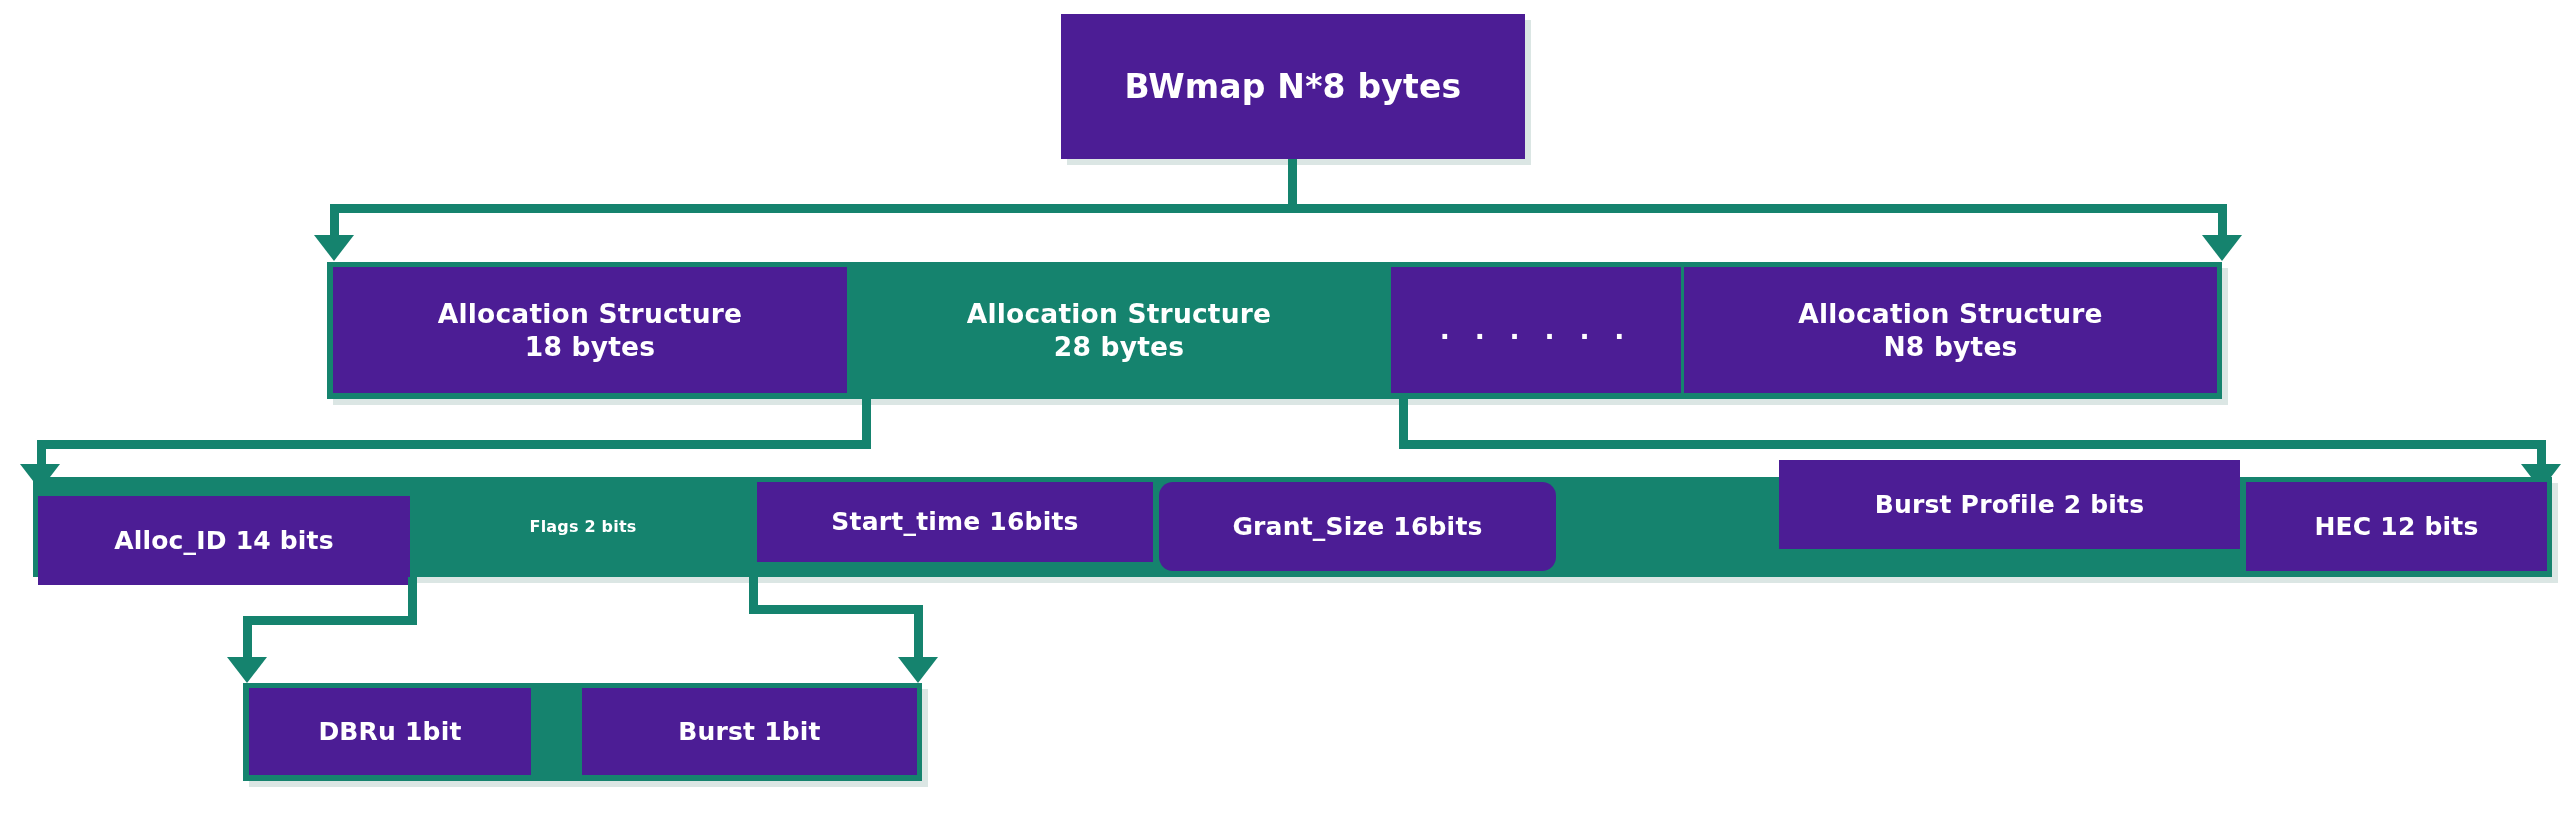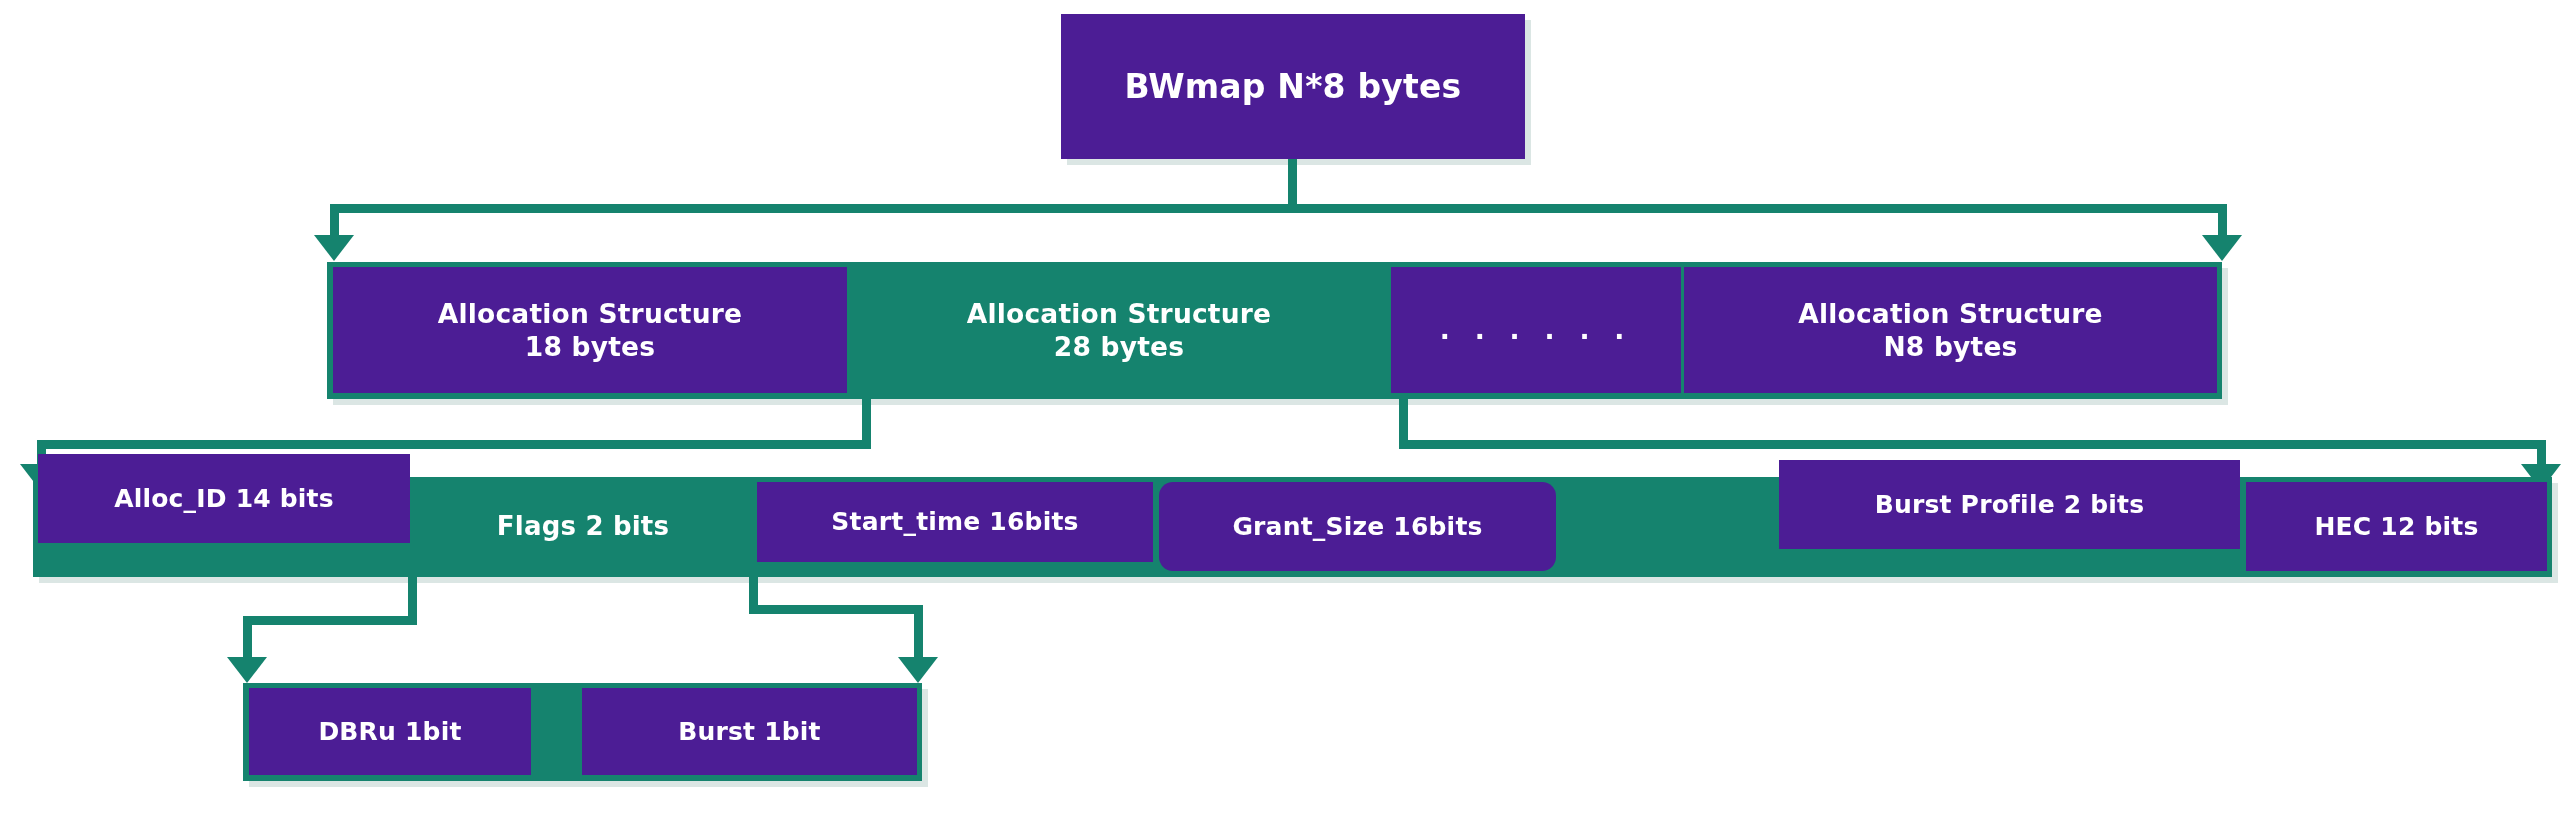--- a/index.html
+++ b/index.html
@@ -88,22 +88,22 @@
   <div class="arrow-down" style="left:20px;top:464px;"></div>
 
   <div class="v-line" style="left:1399px;top:399px;width:8.6px;height:50px;"></div>
   <div class="h-line" style="left:1399px;top:440px;width:1147px;height:8.6px;"></div>
   <div class="v-line" style="left:2537px;top:440px;width:8.6px;height:33px;"></div>
   <div class="arrow-down" style="left:2521px;top:464px;"></div>
 
   <div class="shadow" style="left:39px;top:483px;width:2519px;height:100px;"></div>
   <div class="frame" style="left:33px;top:477px;width:2519px;height:100px;"></div>
 
-  <div class="box light" style="left:38px;top:454px;width:372px;height:89px;font-size:25px;">Alloc_ID 14 bits</div>
-  <div class="box dark" style="left:411px;top:482px;width:344px;height:89px;font-size:26px;">Flags 2 bits</div>
+  <div class="box light" style="left:38px;top:496px;width:372px;height:89px;font-size:25px;">Alloc_ID 14 bits</div>
+  <div class="box dark" style="left:411px;top:482px;width:344px;height:89px;font-size:16px;">Flags 2 bits</div>
   <div class="box light" style="left:757px;top:482px;width:396px;height:80px;font-size:25px;">Start_time 16bits</div>
   <div class="box light" style="left:1159px;top:482px;width:397px;height:89px;font-size:25px;border-radius:14px;">Grant_Size 16bits</div>
   <div class="box light" style="left:1779px;top:460px;width:461px;height:89px;font-size:25px;">Burst Profile 2 bits</div>
   <div class="box light" style="left:2246px;top:482px;width:301px;height:89px;font-size:25px;">HEC 12 bits</div>
 
   <div class="v-line" style="left:408px;top:577px;width:8.6px;height:48px;"></div>
   <div class="h-line" style="left:243px;top:616px;width:174px;height:8.6px;"></div>
   <div class="v-line" style="left:243px;top:616px;width:8.6px;height:48px;"></div>
   <div class="arrow-down" style="left:227px;top:657px;"></div>
 

